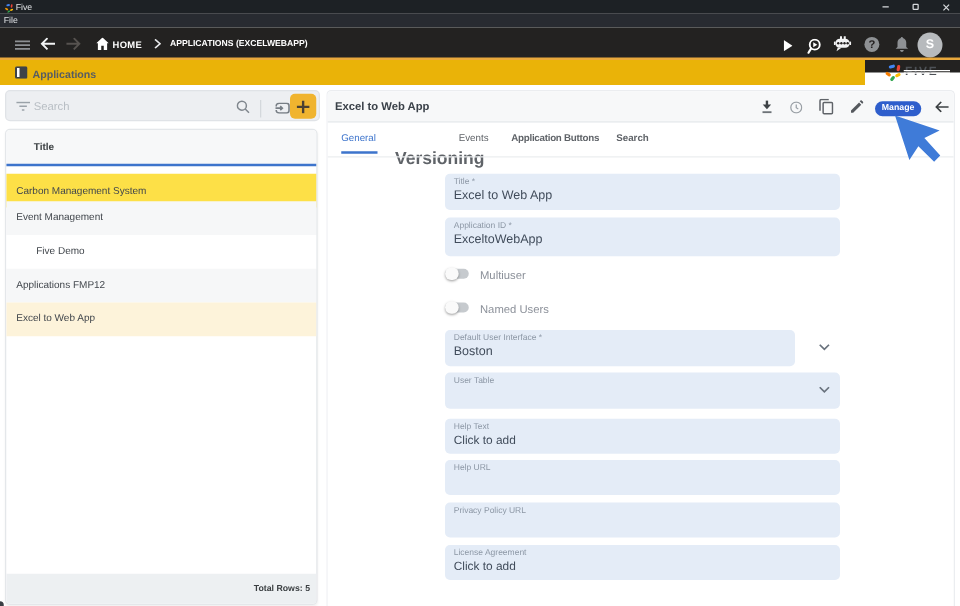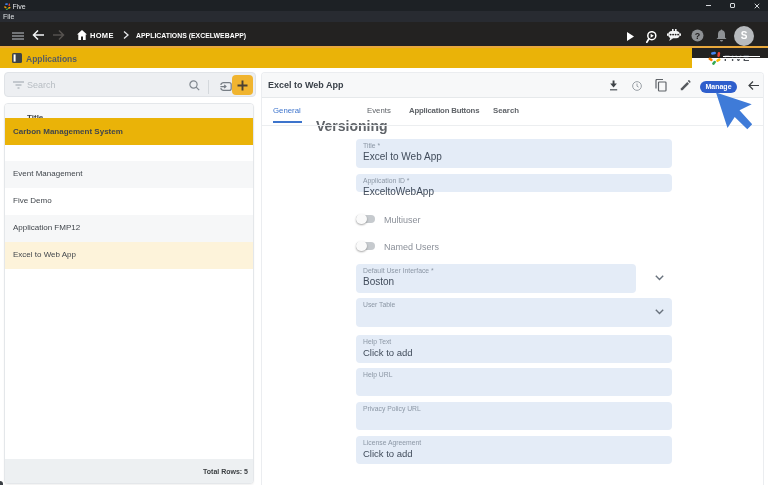--- a/index.html
+++ b/index.html
@@ -132,31 +132,31 @@
       <path d="M5.5 0.5 V10.5 M0.5 5.5 H10.5" stroke="#4a4033" stroke-width="1.9"></path>
     </svg>
   </div>
 </div>
 
 <div class="abs" style="left:4px;top:103px;width:250px;height:381px;background:#ffffff;border:1px solid #e4e7ea;border-radius:4px;box-shadow:0 1px 2px rgba(0,0,0,0.06);overflow:hidden;">
   <div class="abs" style="left:0;top:0;width:250px;height:27px;background:#f7f8f9;">
     <div class="abs" style="left:22px;top:9px;font-size:8px;font-weight:bold;color:#3c4043;">Title</div>
   </div>
   <div class="abs" style="left:0;top:26.5px;width:250px;height:2.5px;background:#3d74cc;"></div>
-  <div class="abs" style="left:0;top:14px;width:250px;height:27px;background:#eab308;font-weight:bold;">
+  <div class="abs" style="left:0;top:35px;width:250px;height:27px;background:#fde047;">
       <div style="padding:8.5px 0 0 8px;font-size:8px;color:#41464c;">Carbon Management System</div>
     </div>
   <div class="abs" style="left:0;top:56.5px;width:250px;height:27px;background:#f6f7f8;">
       <div style="padding:8.5px 0 0 8px;font-size:8px;color:#41464c;">Event Management</div>
     </div>
   <div class="abs" style="left:0;top:83.5px;width:250px;height:27px;background:#ffffff;">
-      <div style="padding:8.5px 0 0 8px;font-size:8px;color:#41464c;">Five Demo</div>
+      <div style="padding:8.5px 0 0 8px;font-size:8px;color:#41464c;margin-left:16px;">Five Demo</div>
     </div>
   <div class="abs" style="left:0;top:110.5px;width:250px;height:27px;background:#f6f7f8;">
-      <div style="padding:8.5px 0 0 8px;font-size:8px;color:#41464c;">Application FMP12</div>
+      <div style="padding:8.5px 0 0 8px;font-size:8px;color:#41464c;">Applications FMP12</div>
     </div>
   <div class="abs" style="left:0;top:137.5px;width:250px;height:27px;background:#fdf3da;">
       <div style="padding:8.5px 0 0 8px;font-size:8px;color:#41464c;">Excel to Web App</div>
     </div>
 
   <div class="abs" style="left:0;top:355px;width:250px;height:25px;background:#edf0f2;">
     <div class="abs" style="right:7px;top:9px;font-size:7px;font-weight:bold;color:#3c4043;">Total Rows: 5</div>
   </div>
 </div>
 
@@ -200,21 +200,21 @@
   <div class="abs" style="left:231px;top:33px;font-size:7.8px;font-weight:bold;color:#5f6368;">Search</div>
   <div class="abs" style="left:11px;top:48px;width:29px;height:2px;background:#3d74cc;"></div>
   <div class="abs" style="left:0;top:52px;width:501px;height:1px;background:#eceef0;"></div>
 </div>
 
 <div class="abs" style="left:356px;top:139px;width:316px;height:29px;background:#e4ecf7;border-radius:4px;">
   <div class="abs" style="left:7px;top:3px;font-size:6.8px;color:#8c97a5;">Title *</div>
   <div class="abs" style="left:7px;top:12px;font-size:10px;color:#414c5b;">Excel to Web App</div>
 </div>
 
-<div class="abs" style="left:356px;top:174px;width:316px;height:18px;background:#e4ecf7;border-radius:4px;text-decoration:underline;">
+<div class="abs" style="left:356px;top:174px;width:316px;height:31px;background:#e4ecf7;border-radius:4px;text-decoration:underline;">
   <div class="abs" style="left:7px;top:3px;font-size:6.8px;color:#8c97a5;">Application ID *</div>
   <div class="abs" style="left:7px;top:12px;font-size:10px;color:#414c5b;">ExceltoWebApp</div>
 </div>
 
 <div class="abs" style="left:356px;top:215px;width:19px;height:8px;background:#c6cace;border-radius:4px;"></div>
 <div class="abs" style="left:356px;top:213.8px;width:10.5px;height:10.5px;background:#fafafa;border-radius:50%;box-shadow:0 1px 2px rgba(0,0,0,0.35);"></div>
 <div class="abs" style="left:384px;top:214.5px;font-size:9px;color:#8b9099;">Multiuser</div>
 
 <div class="abs" style="left:356px;top:242px;width:19px;height:8px;background:#c6cace;border-radius:4px;"></div>
 <div class="abs" style="left:356px;top:240.8px;width:10.5px;height:10.5px;background:#fafafa;border-radius:50%;box-shadow:0 1px 2px rgba(0,0,0,0.35);"></div>

